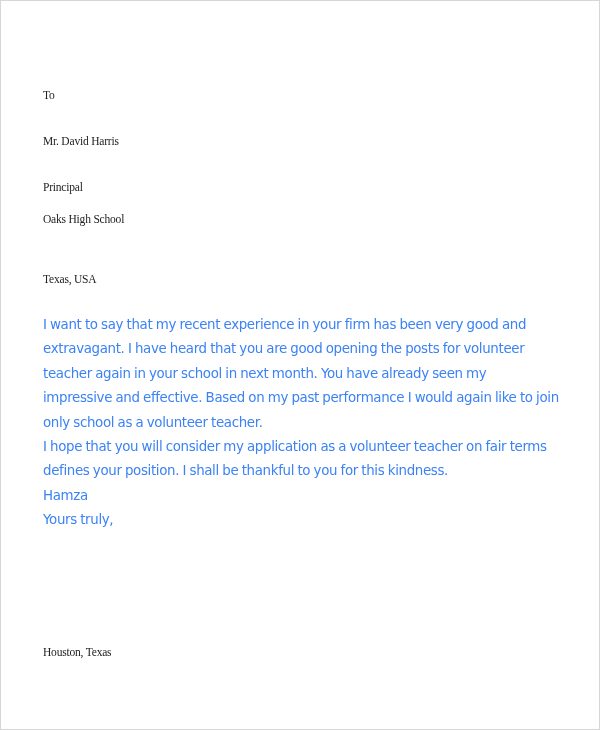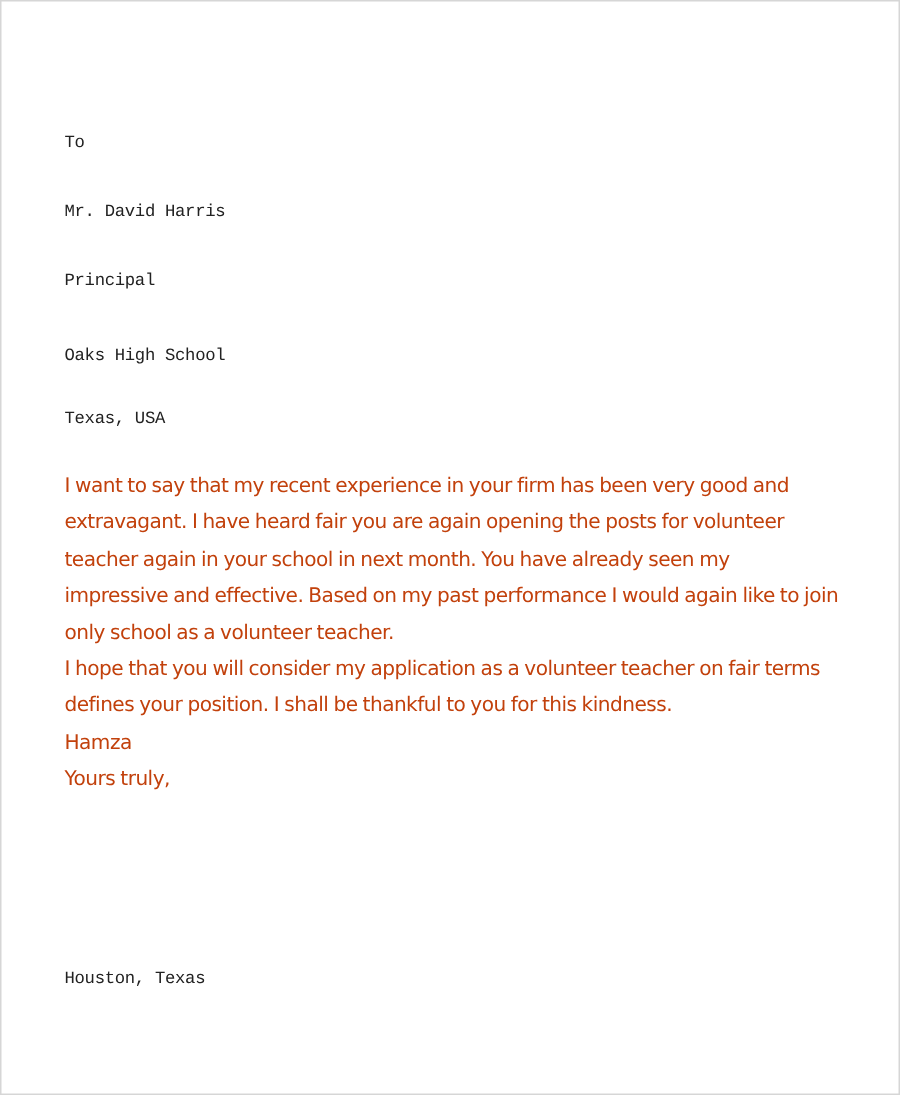--- a/index.html
+++ b/index.html
@@ -12,56 +12,56 @@
       width: 600px;
       height: 730px;
       box-sizing: border-box;
       border: 1px solid #d6d6d6;
       background: #ffffff;
       overflow: hidden;
     }
     .small {
       position: absolute;
       left: 42px;
-      font-family: Liberation Mono, monospace;
+      font-family: Liberation Serif, serif;
       font-size: 11.5px;
       color: #222222;
       letter-spacing: -0.2px;
       white-space: nowrap;
     }
     .body-text {
       position: absolute;
       left: 42px;
       top: 312px;
       width: 540px;
       font-family: "DejaVu Sans", sans-serif;
       font-size: 13.4px;
       line-height: 24.4px;
-      color: #c2410c;
+      color: #3b82f6;
       letter-spacing: -0.35px;
       word-spacing: -0.5px;
     }
     .body-text .line {
       display: block;
       white-space: nowrap;
     }
   </style>
 </head>
 <body>
 
 <div class="page">
   <div class="small" style="top:88px">To</div>
   <div class="small" style="top:134px">Mr. David Harris</div>
   <div class="small" style="top:180px">Principal</div>
-  <div class="small" style="top:230px">Oaks High School</div>
+  <div class="small" style="top:212px">Oaks High School</div>
   <div class="small" style="top:272px">Texas, USA</div>
 
   <div class="body-text">
     <span class="line">I want to say that my recent experience in your firm has been very good and</span>
-    <span class="line">extravagant. I have heard fair you are again opening the posts for volunteer</span>
+    <span class="line">extravagant. I have heard that you are good opening the posts for volunteer</span>
     <span class="line">teacher again in your school in next month. You have already seen my</span>
     <span class="line">impressive and effective. Based on my past performance I would again like to join</span>
     <span class="line">only school as a volunteer teacher.</span>
     <span class="line">I hope that you will consider my application as a volunteer teacher on fair terms</span>
     <span class="line">defines your position. I shall be thankful to you for this kindness.</span>
     <span class="line">Hamza</span>
     <span class="line">Yours truly,</span>
   </div>
 
   <div class="small" style="top:645px">Houston, Texas</div>

